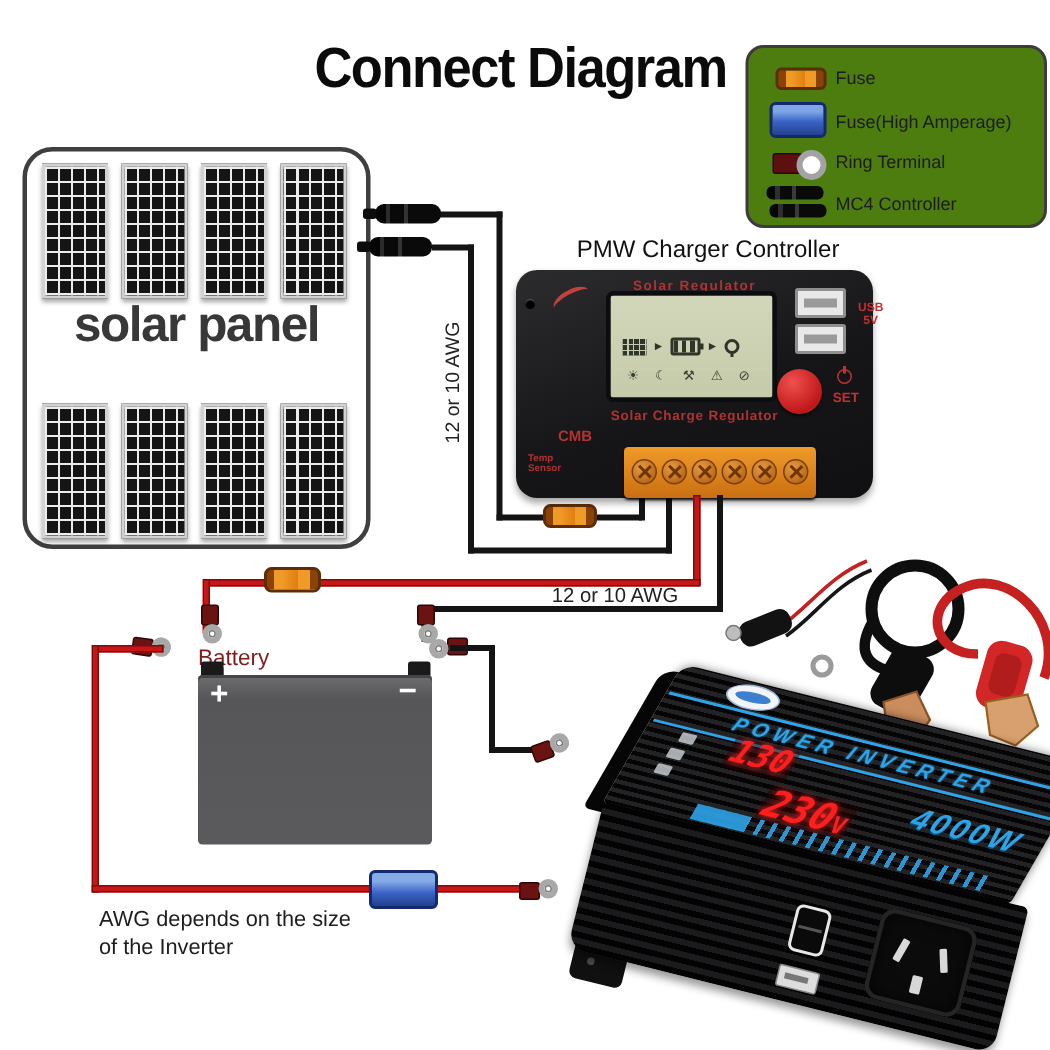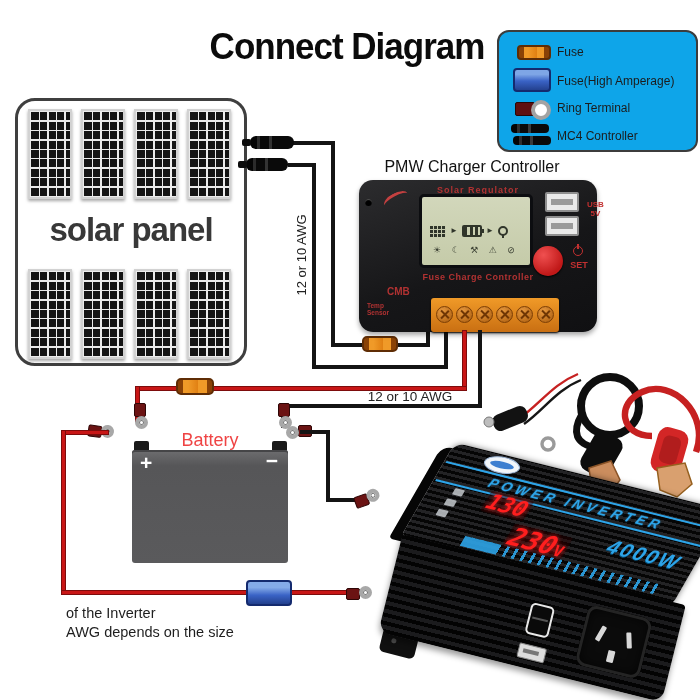--- a/index.html
+++ b/index.html
@@ -5,58 +5,58 @@
   html,body{margin:0;padding:0}
   body{width:700px;height:700px;position:relative;background:#ffffff;
        font-family:"Liberation Sans",sans-serif;overflow:hidden;color:#111}
   .abs{position:absolute}
 
   
   .title{left:192px;top:26px;width:310px;text-align:center;font-size:35px;font-weight:bold;
          letter-spacing:-1px;color:#0b0b0b;transform:scaleY(1.08)}
 
   
-  .legend{left:497px;top:30px;width:197px;height:118px;border:2.5px solid #3c3c3c;border-radius:12px;background:#0ea5e9}
+  .legend{left:497px;top:30px;width:197px;height:118px;border:2.5px solid #3c3c3c;border-radius:12px;background:#4d7c0f}
   .legend .lbl{position:absolute;left:58px;font-size:12px;color:#1c1c1c;white-space:nowrap}
   .fuse-o{background:linear-gradient(90deg,#8a4206 0 5px,#f09a28 5px 30%,#e07f12 60%,#f09a28 0 calc(100% - 5px),#8a4206 0);
           border:2px solid #5f2d05;border-radius:4px;box-sizing:border-box}
   .fuse-b{background:linear-gradient(180deg,#7ea6e6 0 22%,#3a63c6 55%,#24418f);border:2px solid #142a6e;
           border-radius:4px;box-sizing:border-box}
   .ring-ico .band{position:absolute;left:0;top:2px;width:18px;height:12px;background:#5e1010;border:1px solid #2a0707;border-radius:2px}
   .ring-ico .loop{position:absolute;left:16px;top:0;width:12px;height:12px;border:4px solid #a3a3a3;border-radius:50%;background:#fff}
   .mc4-bar{position:absolute;height:9px;border-radius:4px;
            background:linear-gradient(90deg,#050505 0 6px,#2e2e2e 6px 9px,#0a0a0a 9px 17px,#3a3a3a 17px 20px,#0a0a0a 20px 100%)}
 
   
   .solarbox{left:15px;top:98px;width:226px;height:262px;border:3px solid #3f3f3f;border-radius:20px;background:#fff}
   .panel{position:absolute;width:44px;height:90px;background-color:#151515;border:2px solid #d2d2d2;box-sizing:border-box;
          background-image:repeating-linear-gradient(90deg,#ececec 0 1.4px,transparent 1.4px 8.6px),
                           repeating-linear-gradient(0deg,#ececec 0 1.4px,transparent 1.4px 9.4px);
          box-shadow:0 2px 3px rgba(0,0,0,.35)}
-  .solarlabel{left:0;top:110px;width:100%;text-align:center;font-size:33px;font-weight:bold;color:#383838;letter-spacing:-1px}
+  .solarlabel{left:0;top:96px;width:100%;text-align:center;font-size:33px;font-weight:bold;color:#383838;letter-spacing:-1px}
 
   
   .wb{background:#141414}
   .wr{background:#c81616;box-shadow:inset 0 0 0 1px #7d0c0c}
   .fuse-inline{position:absolute;background:linear-gradient(90deg,#8a4206 0 5px,#f09a28 5px 30%,#e07f12 60%,#f09a28 0 calc(100% - 5px),#8a4206 0);
           border:2px solid #5f2d05;border-radius:5px;box-sizing:border-box}
   .bluefuse{position:absolute;width:46px;height:26px;border:2px solid #142a6e;border-radius:4px;box-sizing:border-box;
             background:linear-gradient(180deg,#85abe8 0 25%,#3a63c6 60%,#23408d)}
   .ring{position:absolute;width:26px;height:16px}
   .ring .band{position:absolute;left:0;top:3px;width:12px;height:10px;background:#6b1313;border:1px solid #2e0606;border-radius:2px}
   .ring .loop{position:absolute;right:0;top:1px;width:13px;height:13px;border:4px solid #a8a8a8;border-radius:50%;
               background:#fdfdfd;box-sizing:border-box;box-shadow:inset 0 0 0 1px #777}
   .mc4{position:absolute;height:13px;border-radius:6px;
        background:linear-gradient(90deg,#050505 0 7px,#2b2b2b 7px 10px,#090909 10px 19px,#333 19px 22px,#0a0a0a 22px 100%)}
   .mc4 .tip{position:absolute;left:-8px;top:3px;width:9px;height:7px;background:#0c0c0c;border-radius:2px}
   .vlabel{font-size:13px;color:#222;white-space:nowrap;text-align:center}
 
   
   .ctl-heading{left:352px;top:158px;width:240px;text-align:center;font-size:16px;color:#111}
-  .controller{left:359px;top:180px;width:238px;height:152px;border-radius:14px;
+  .controller{left:344px;top:180px;width:238px;height:152px;border-radius:14px;
               background:linear-gradient(160deg,#2c2c2e,#161618 55%,#101012);box-shadow:0 3px 5px rgba(0,0,0,.35)}
   .ctl-brand{left:0;top:5px;width:100%;text-align:center;font-size:9px;font-weight:bold;color:#b13232;letter-spacing:1px}
   .ctl-swoosh{left:24px;top:13px;width:26px;height:10px;border-top:3.5px solid #c34040;border-radius:50%;transform:rotate(-28deg)}
   .ctl-hole{left:6px;top:19px;width:7px;height:7px;border-radius:50%;background:#000;box-shadow:inset 0 1px 1px #555}
   .lcd{left:60px;top:14px;width:114px;height:74px;background:linear-gradient(180deg,#d2d7bb,#c5cba9);
        border:3px solid #0c0d10;border-radius:5px;box-sizing:border-box}
   .lcd-row1{position:absolute;left:4px;top:3px;width:102px;display:flex;align-items:center}
   .lcd-tiny{font-size:6px;font-weight:bold;color:#30352a;line-height:7px;white-space:nowrap}
   .lcd-digits{font-family:"DejaVu Sans Mono",monospace;font-weight:bold;font-size:20px;color:#23271e;
               letter-spacing:1px;margin:0 3px;line-height:20px}
@@ -88,21 +88,21 @@
             background:linear-gradient(180deg,#f09a28,#c96f12);box-shadow:0 1px 2px #000}
   .screw{position:absolute;top:8px;width:17px;height:17px;border-radius:50%;border:1px solid #7c3e05;box-sizing:border-box;
          background:radial-gradient(circle at 35% 30%,#e89a40,#a85a0c)}
   .screw:before,.screw:after{content:"";position:absolute;left:7px;top:2px;width:1.6px;height:11px;background:#6f3604}
   .screw:before{transform:rotate(45deg)}
   .screw:after{transform:rotate(-45deg)}
 
   
   .battery{left:132px;top:450px;width:156px;height:113px;border-radius:3px;
            background:linear-gradient(180deg,#6e6e70,#565658 14%,#5a5a5c);box-shadow:inset 0 2px 0 #454547}
-  .bat-label{left:132px;top:430px;width:156px;text-align:center;font-size:18px;color:#ef4444}
+  .bat-label{left:132px;top:430px;width:156px;text-align:left;font-size:15px;color:#7f1d1d}
   .bat-sign{font-size:21px;font-weight:bold;color:#fff;line-height:20px}
   .bat-v{left:0;top:38px;width:100%;text-align:center;font-size:27px;font-weight:bold;color:#fff}
   .bat-term{position:absolute;width:15px;height:11px;background:#1a1a1a;border-radius:2px}
 
   
   .note{left:66px;top:604px;font-size:14.5px;color:#1e1e1e;line-height:19px}
 
   
   .inv-wrap{left:378px;top:428px;width:322px;height:272px}
   .inv-body{position:absolute;left:24px;top:40px;width:285px;height:205px;transform:rotate(14deg)}
@@ -214,21 +214,21 @@
         <i></i>
       </div>
   </div>
   <div class="abs usb-label">
     <div>USB</div>
     <div>5V</div>
   </div>
   <div class="abs set-btn"></div>
   <div class="abs pwr-ico"></div>
   <div class="abs set-label">SET</div>
-  <div class="abs ctl-sub">Fuse Charge Controller</div>
+  <div class="abs ctl-sub">Solar Charge Regulator</div>
   <div class="abs ctl-model">CMB</div>
   <div class="abs ctl-temp">
     <div>Temp</div>
     <div>Sensor</div>
   </div>
   <div class="abs terminal">
     <span class="screw" style="left:5px"></span>
       <span class="screw" style="left:25px"></span>
     <span class="screw" style="left:45px"></span>
       <span class="screw" style="left:65px"></span>
@@ -282,22 +282,22 @@
 <div class="abs wr" style="left:63px;top:430px;width:46px;height:5px"></div>
 <div class="abs wr" style="left:61px;top:430px;width:5px;height:165px"></div>
 <div class="abs wr" style="left:61px;top:590px;width:292px;height:5px"></div>
 <div class="bluefuse" style="left:246px;top:580px"></div>
 <div class="ring" style="left:346px;top:585px">
     <span class="band"></span>
     <span class="loop"></span>
   </div>
 
 <div class="abs note">
+  <div>AWG depends on the size</div>
   <div>of the Inverter</div>
-  <div>AWG depends on the size</div>
 </div>
 
 <div class="abs inv-wrap">
   <svg width="245" height="160" style="position:absolute;left:80px;top:-72px">
     <path d="M120 18 C 95 28 82 48 62 62" stroke="#c62121" stroke-width="2.4" fill="none"></path>
     <path d="M123 24 C 98 34 86 54 66 68" stroke="#161616" stroke-width="2.4" fill="none"></path>
     <rect x="34" y="54" width="36" height="17" rx="7" transform="rotate(-22 52 62)" fill="#121212"></rect>
     <circle cx="31" cy="66" r="5" fill="#bdbdbd" stroke="#777" stroke-width="1"></circle>
     <circle cx="90" cy="88" r="6" fill="none" stroke="#9a9a9a" stroke-width="3.4"></circle>
     <circle cx="152" cy="50" r="29" fill="none" stroke="#0e0e0e" stroke-width="8"></circle>

